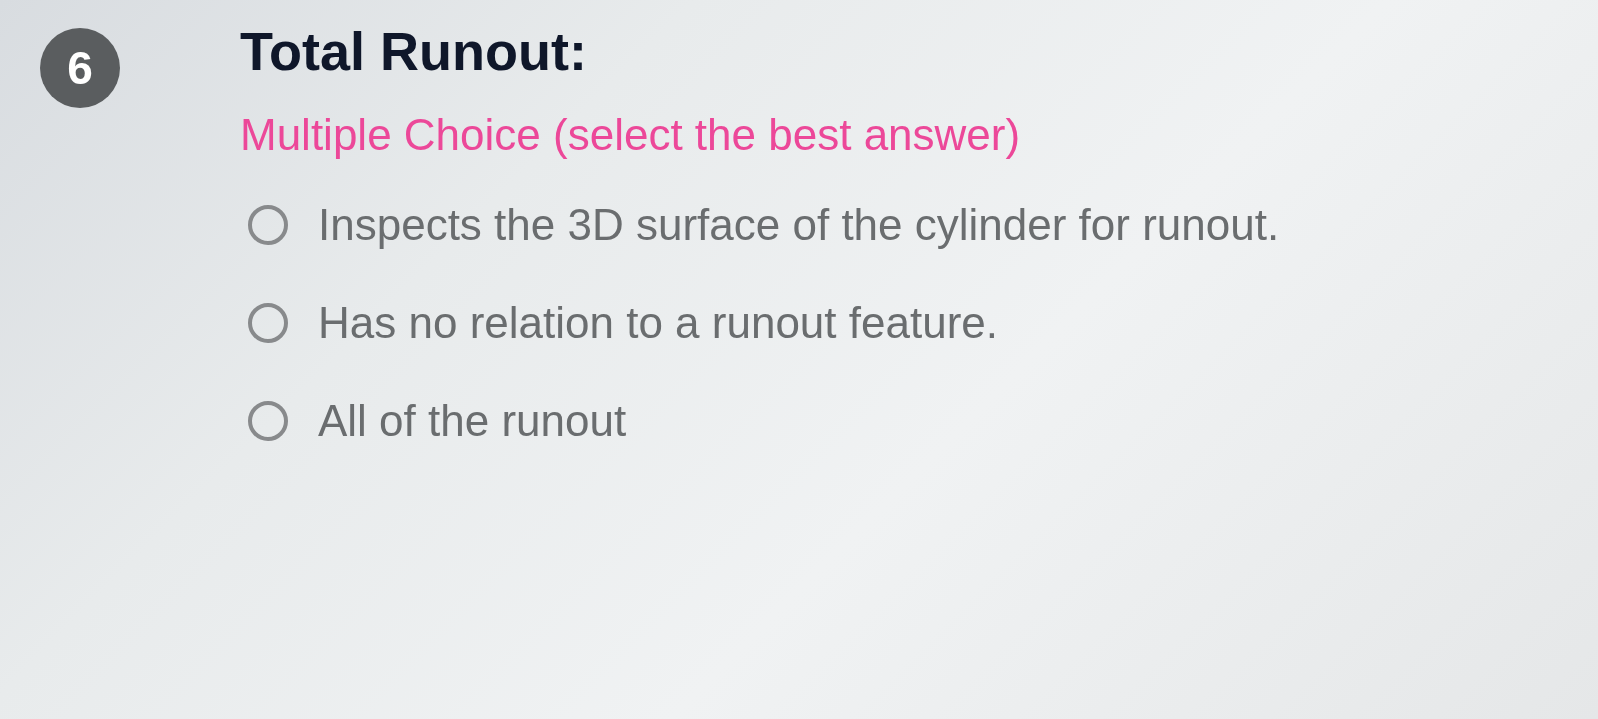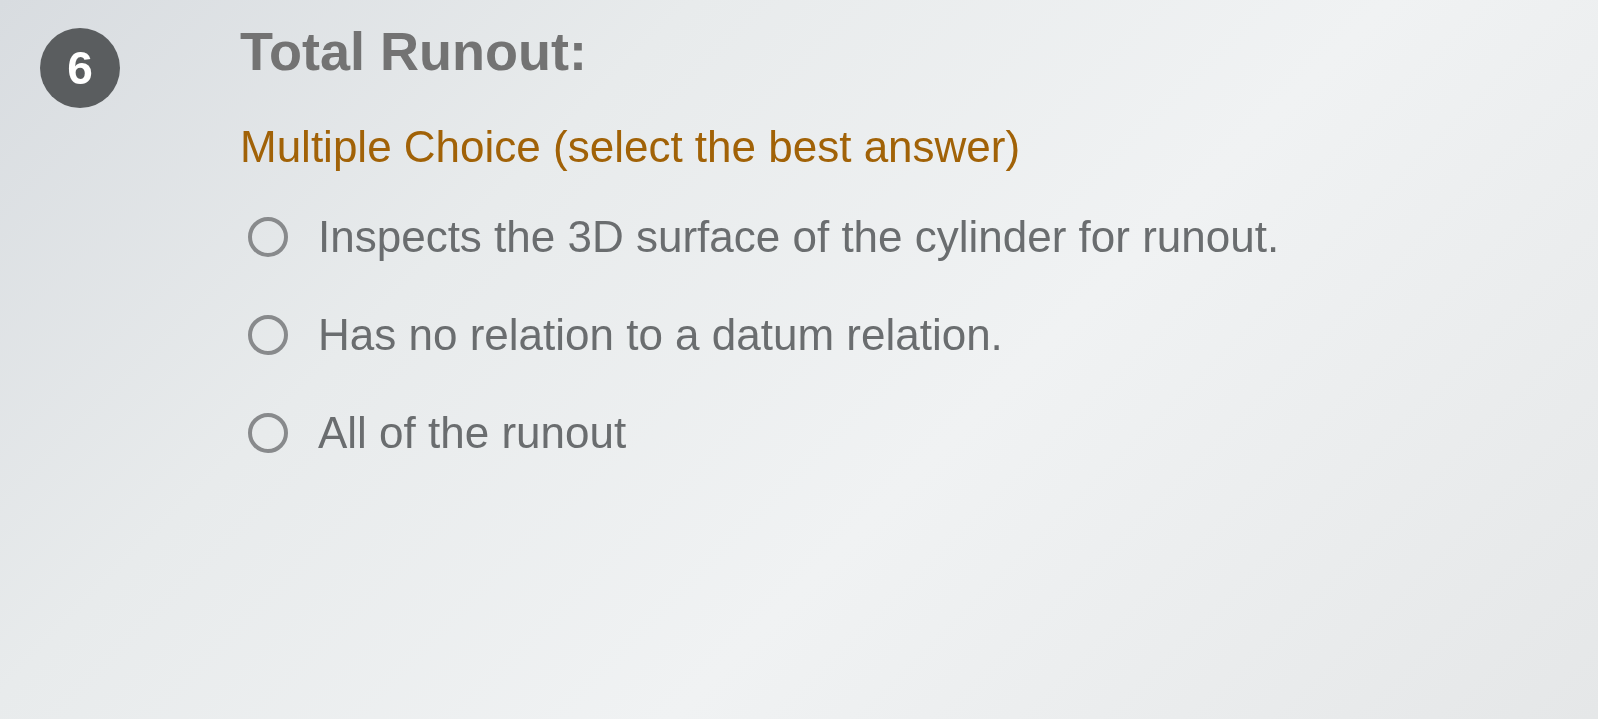--- a/index.html
+++ b/index.html
@@ -33,26 +33,26 @@
       flex-shrink: 0;
       margin-top: 8px;
     }
     .content {
       margin-left: 120px;
       flex: 1;
     }
     .title {
       font-size: 54px;
       font-weight: bold;
-      color: #737373;
-      margin-bottom: 40px;
+      color: #0f172a;
+      margin-bottom: 28px;
     }
     .instruction {
       font-size: 44px;
-      color: #a16207;
+      color: #ec4899;
       margin-bottom: 40px;
     }
     .options {
       display: flex;
       flex-direction: column;
       gap: 48px;
       padding-left: 8px;
       justify-content: center;
     }
     .option {
@@ -84,21 +84,21 @@
   <div class="content">
     <div class="title">Total Runout:</div>
     <div class="instruction">Multiple Choice (select the best answer)</div>
     <div class="options">
       <div class="option">
         <div class="radio-circle"></div>
         <span class="option-text">Inspects the 3D surface of the cylinder for runout.</span>
       </div>
       <div class="option">
         <div class="radio-circle"></div>
-        <span class="option-text">Has no relation to a datum relation.</span>
+        <span class="option-text">Has no relation to a runout feature.</span>
       </div>
       <div class="option">
         <div class="radio-circle"></div>
         <span class="option-text">All of the runout</span>
       </div>
     </div>
   </div>
 </div>
 
 </body></html>

